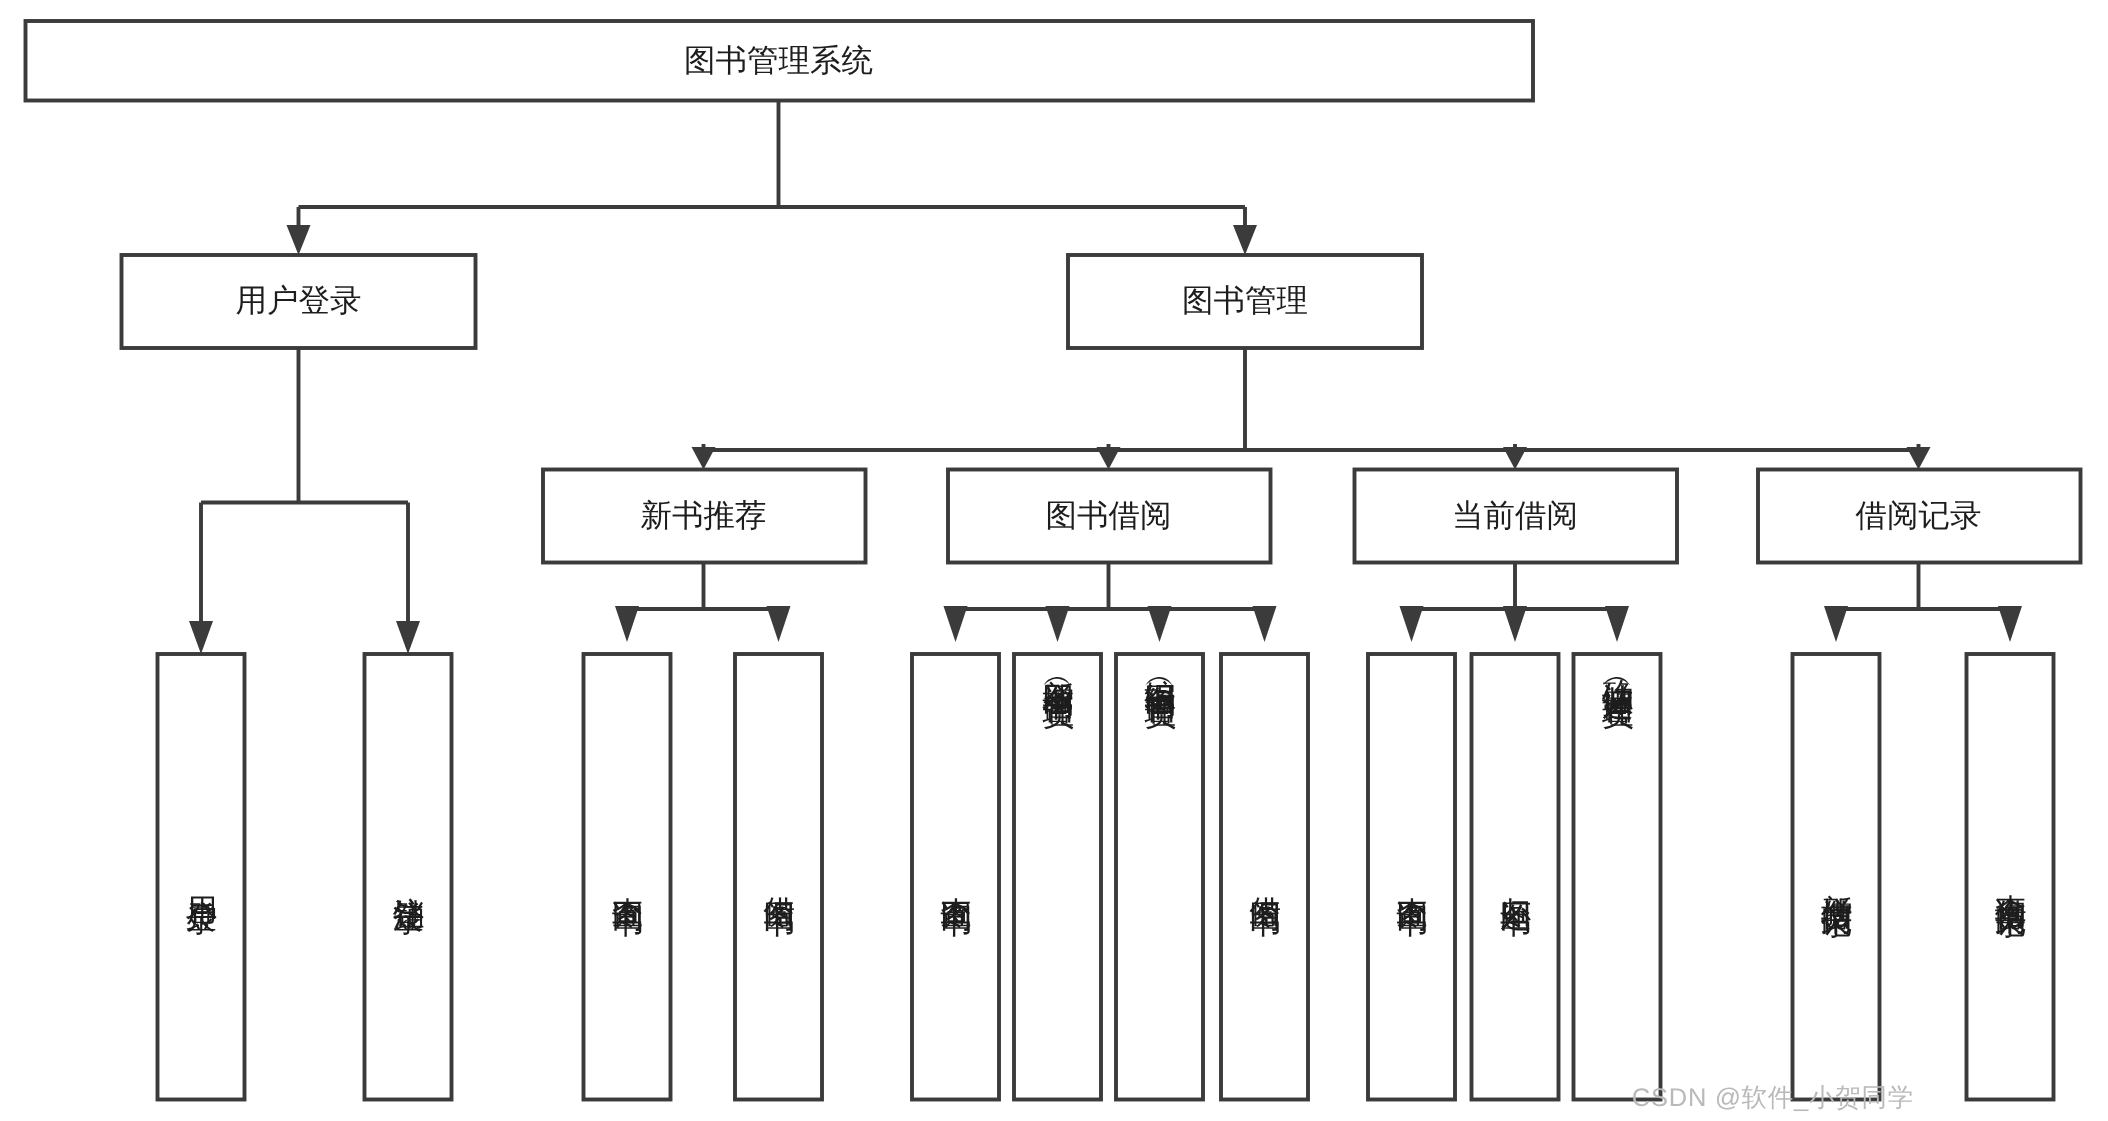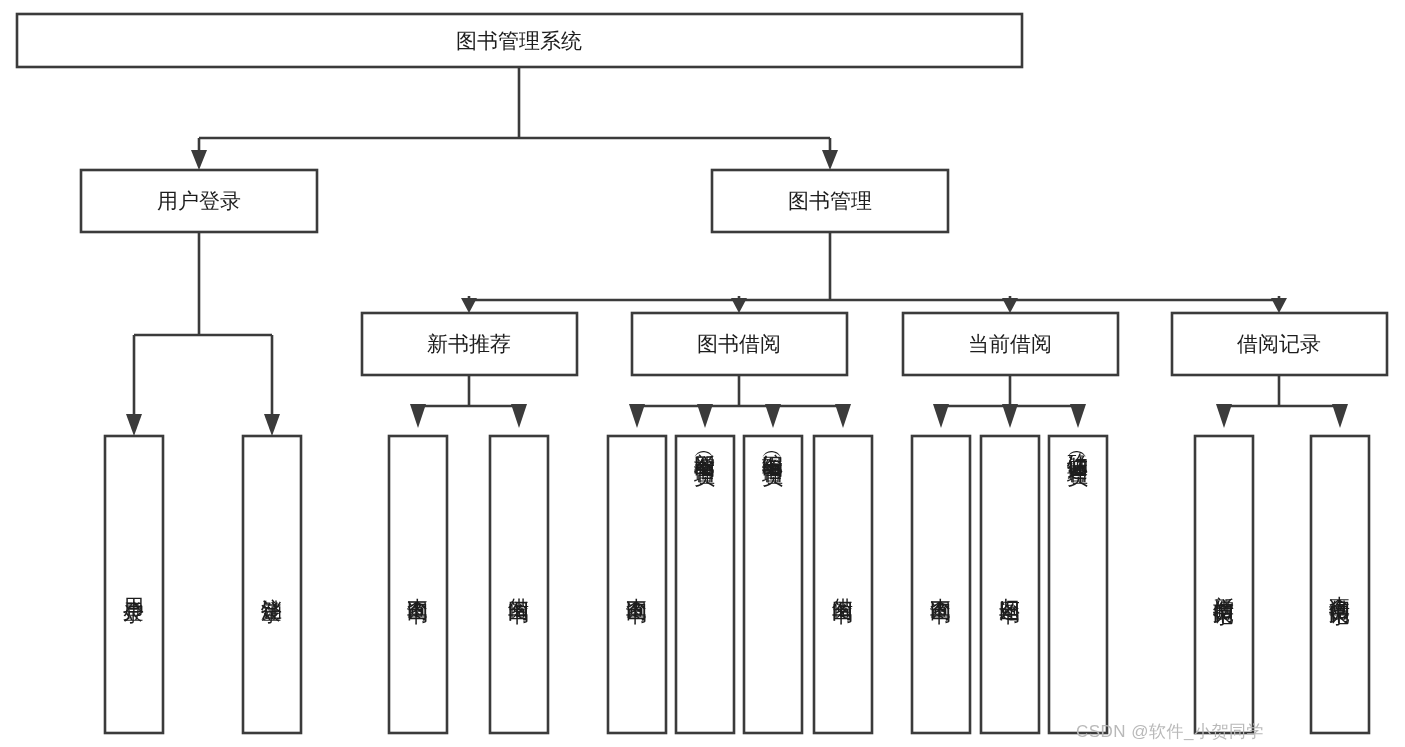--- a/index.html
+++ b/index.html
@@ -60,21 +60,21 @@
   }
   .leaf-label-wrap {
     position: absolute;
     display: flex;
     align-items: center;
     justify-content: center;
     pointer-events: none;
   }
   .watermark {
     position: absolute;
-    right: 20px;
+    right: 8px;
     bottom: 4px;
     font-family: "Liberation Sans", "DejaVu Sans", sans-serif;
     font-size: 17px;
     color: #b9b9b9;
     letter-spacing: 0.5px;
     user-select: none;
   }
 </style>
 </head>
 <body>

